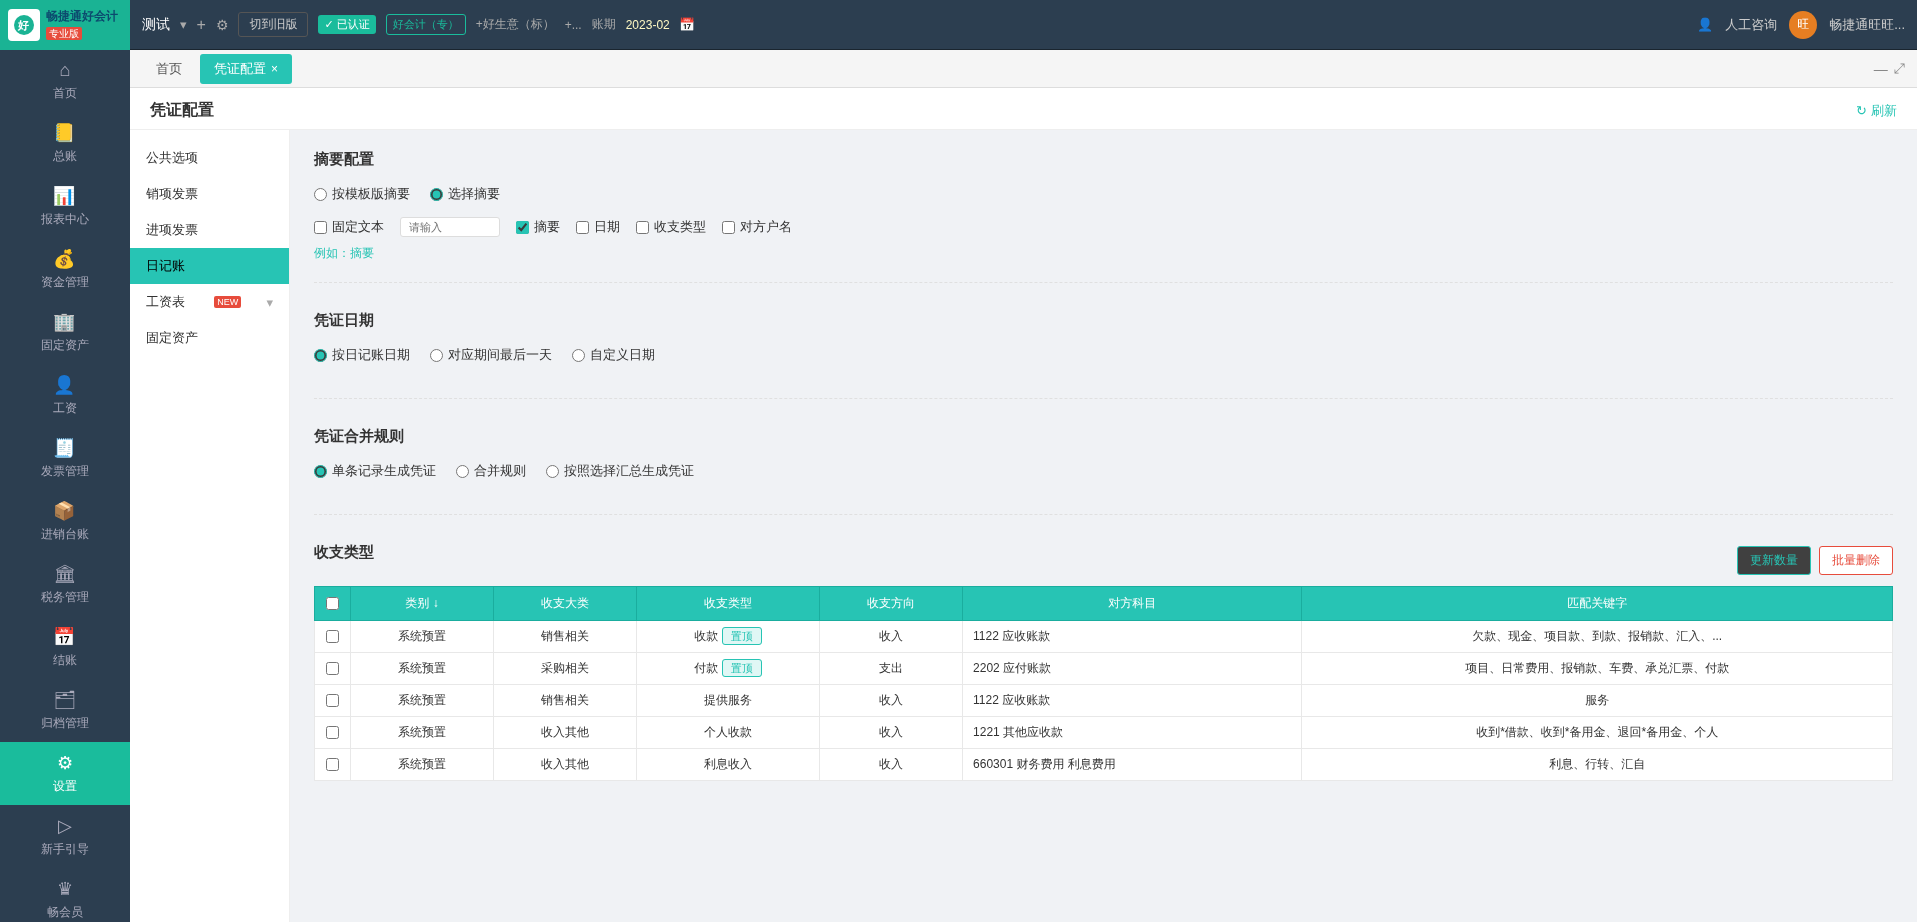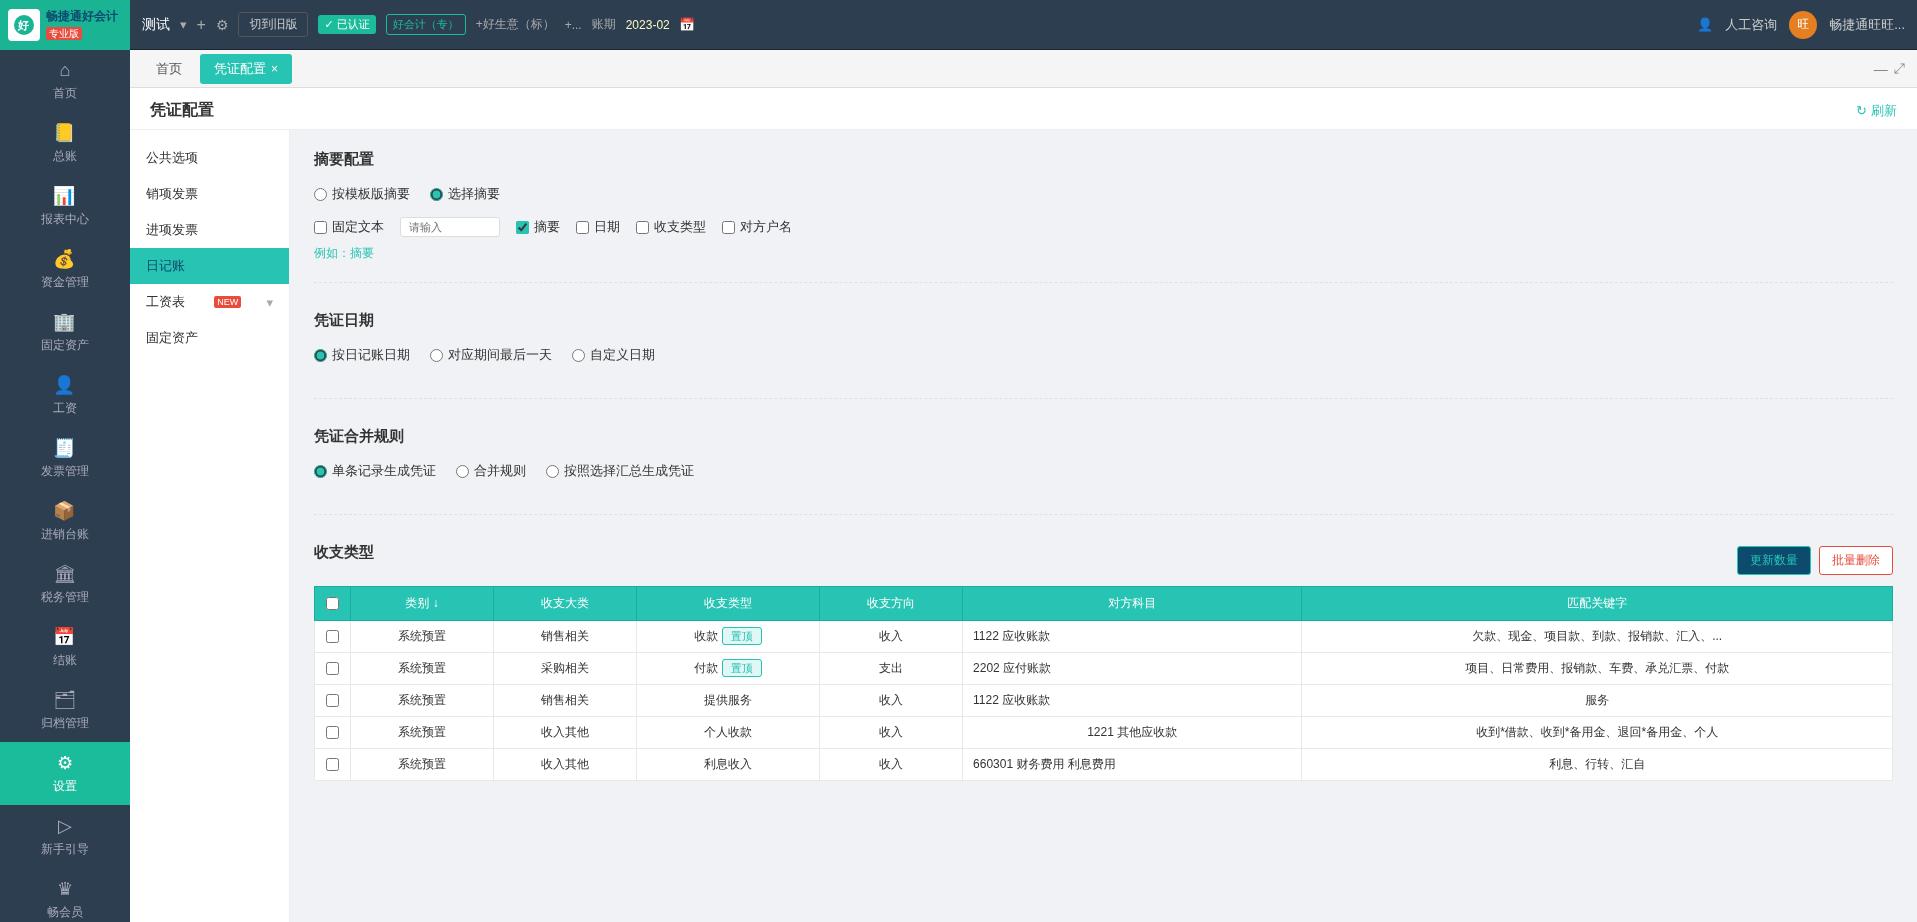--- a/index.html
+++ b/index.html
@@ -36,21 +36,21 @@
     .tabs-actions { margin-left: auto; display: flex; gap: 6px; }
     .tab-action-btn { background: none; border: none; cursor: pointer; color: #888; font-size: 14px; }
     .content-header { background: #fff; padding: 12px 20px 8px; border-bottom: 1px solid #eee; display: flex; align-items: center; justify-content: space-between; }
     .content-title { font-size: 16px; font-weight: bold; color: #333; }
     .refresh-btn { color: #27c4b4; cursor: pointer; font-size: 13px; display: flex; align-items: center; gap: 4px; }
 
     
     .page-body { display: flex; flex: 1; overflow: hidden; }
     .left-nav { width: 160px; background: #fff; border-right: 1px solid #eee; padding: 10px 0; flex-shrink: 0; }
     .left-nav-item { padding: 9px 16px; font-size: 13px; color: #333; cursor: pointer; display: flex; align-items: center; justify-content: space-between; }
-    .left-nav-item.active { background: #27c4b4; color: #0c4a6e; }
+    .left-nav-item.active { background: #27c4b4; color: #000000; }
     .left-nav-item .badge-new { background: #e74c3c; color: #fff; font-size: 9px; padding: 1px 3px; border-radius: 2px; margin-left: 4px; }
     .main-panel { flex: 1; overflow-y: auto; padding: 20px 24px; }
 
     
     .section { margin-bottom: 28px; padding-bottom: 20px; border-bottom: 1px dashed #e0e0e0; }
     .section:last-child { border-bottom: none; }
     .section-title { font-size: 15px; font-weight: bold; color: #333; margin-bottom: 16px; }
 
     
     .radio-group { display: flex; gap: 20px; align-items: center; margin-bottom: 14px; flex-wrap: wrap; }
@@ -63,21 +63,21 @@
     .checkbox-input { accent-color: #27c4b4; }
     .text-input-inline { border: 1px solid #ddd; padding: 3px 8px; border-radius: 3px; font-size: 11px; color: #999; width: 100px; }
 
     
     .example-line { color: #27c4b4; font-size: 12px; margin-top: 8px; }
 
     
     .table-header-row { display: flex; justify-content: space-between; align-items: center; margin-bottom: 8px; }
     .table-actions { display: flex; gap: 8px; }
     .table-btn { padding: 5px 12px; border-radius: 3px; font-size: 12px; cursor: pointer; }
-    .table-btn-update { background: #0c4a6e; border: 1px solid #27c4b4; color: #27c4b4; }
+    .table-btn-update { background: #404040; border: 1px solid #27c4b4; color: #27c4b4; }
     .table-btn-delete { background: #fff; border: 1px solid #e74c3c; color: #e74c3c; }
 
     .data-table { width: 100%; border-collapse: collapse; font-size: 12px; }
     .data-table th { background: #27c4b4; color: #fff; padding: 8px 10px; text-align: center; font-weight: normal; border: 1px solid #1aad9e; }
     .data-table td { padding: 7px 10px; text-align: center; border: 1px solid #e8e8e8; color: #333; background: #fff; }
     .data-table th:first-child, .data-table td:first-child { width: 36px; }
     .tag-cyan { background: #e0f7f5; color: #27c4b4; border: 1px solid #27c4b4; padding: 2px 8px; border-radius: 3px; font-size: 11px; cursor: pointer; }
     .checkbox-cell { display: flex; justify-content: center; }
 
     .th-checkbox { display: flex; justify-content: center; }
@@ -390,21 +390,21 @@
                     <input type="checkbox" style="">
                   </div>
       </td>
       <td>系统预置</td>
       <td>收入其他</td>
       <td>
         个人收款
         
       </td>
       <td>收入</td>
-      <td style="text-align:center;">1221 其他应收款</td>
+      <td style="text-align:left;">1221 其他应收款</td>
       <td class="match-keywords">收到*借款、收到*备用金、退回*备用金、个人</td>
     </tr>
               <tr>
       <td>
         <div class="checkbox-cell">
                     <input type="checkbox" style="">
                   </div>
       </td>
       <td>系统预置</td>
       <td>收入其他</td>

